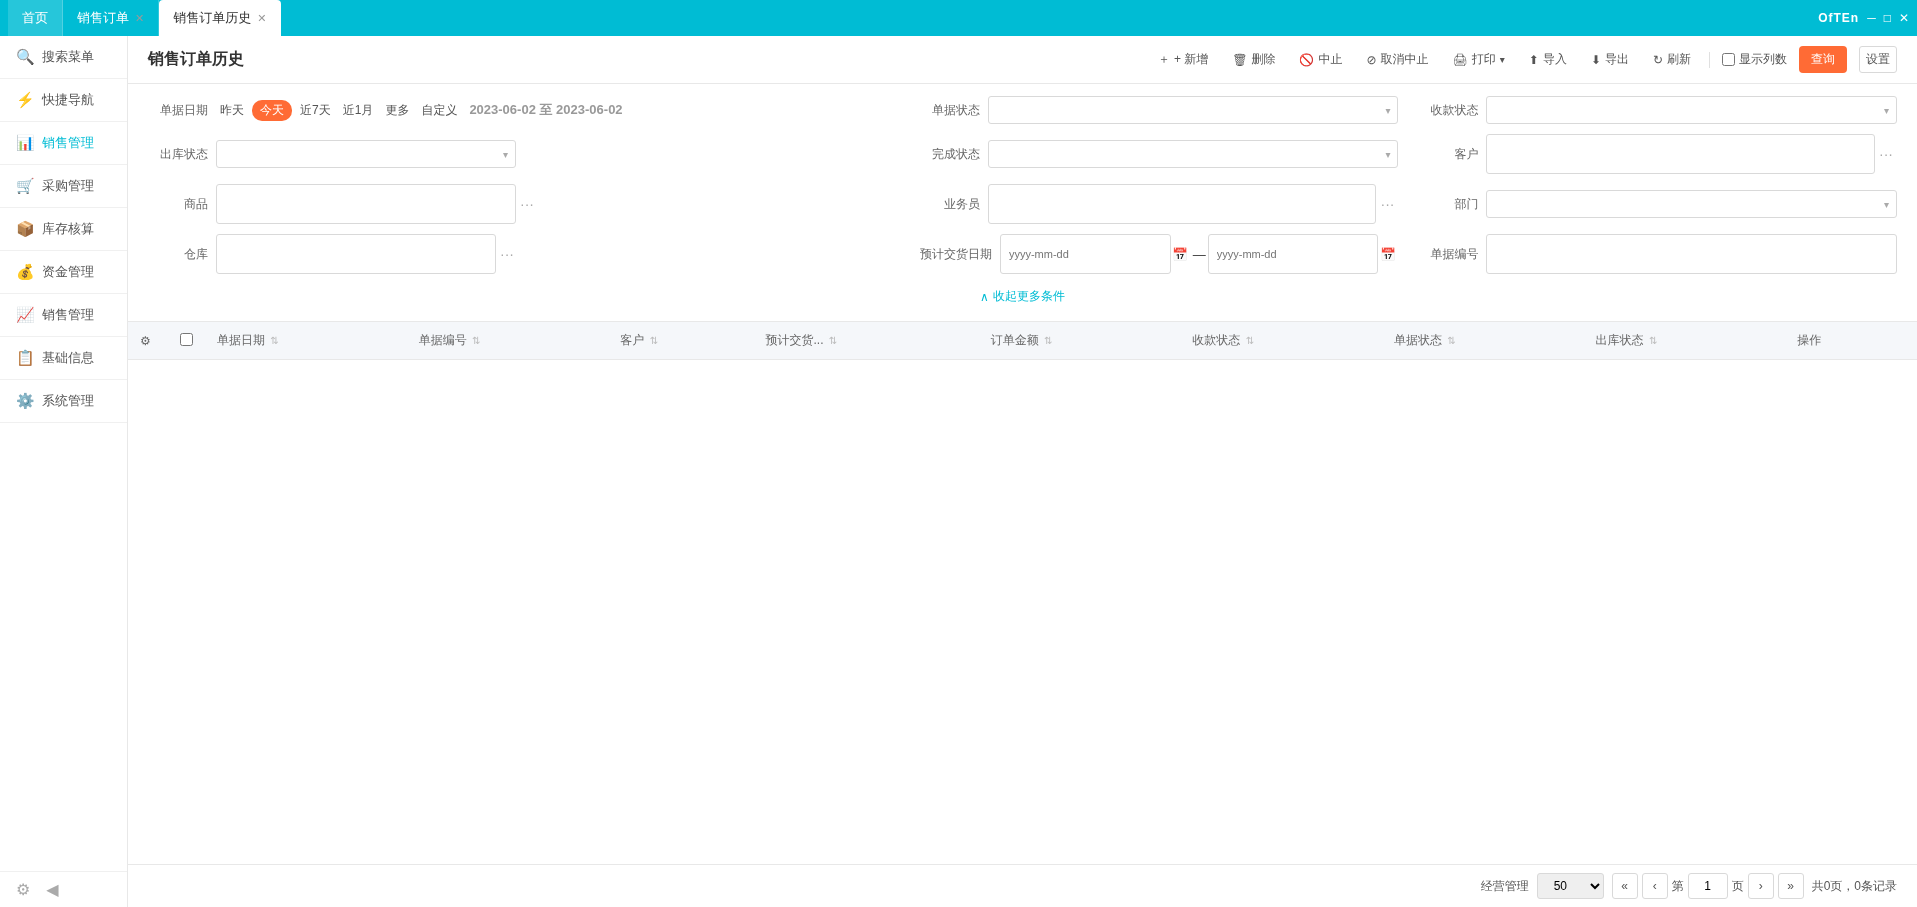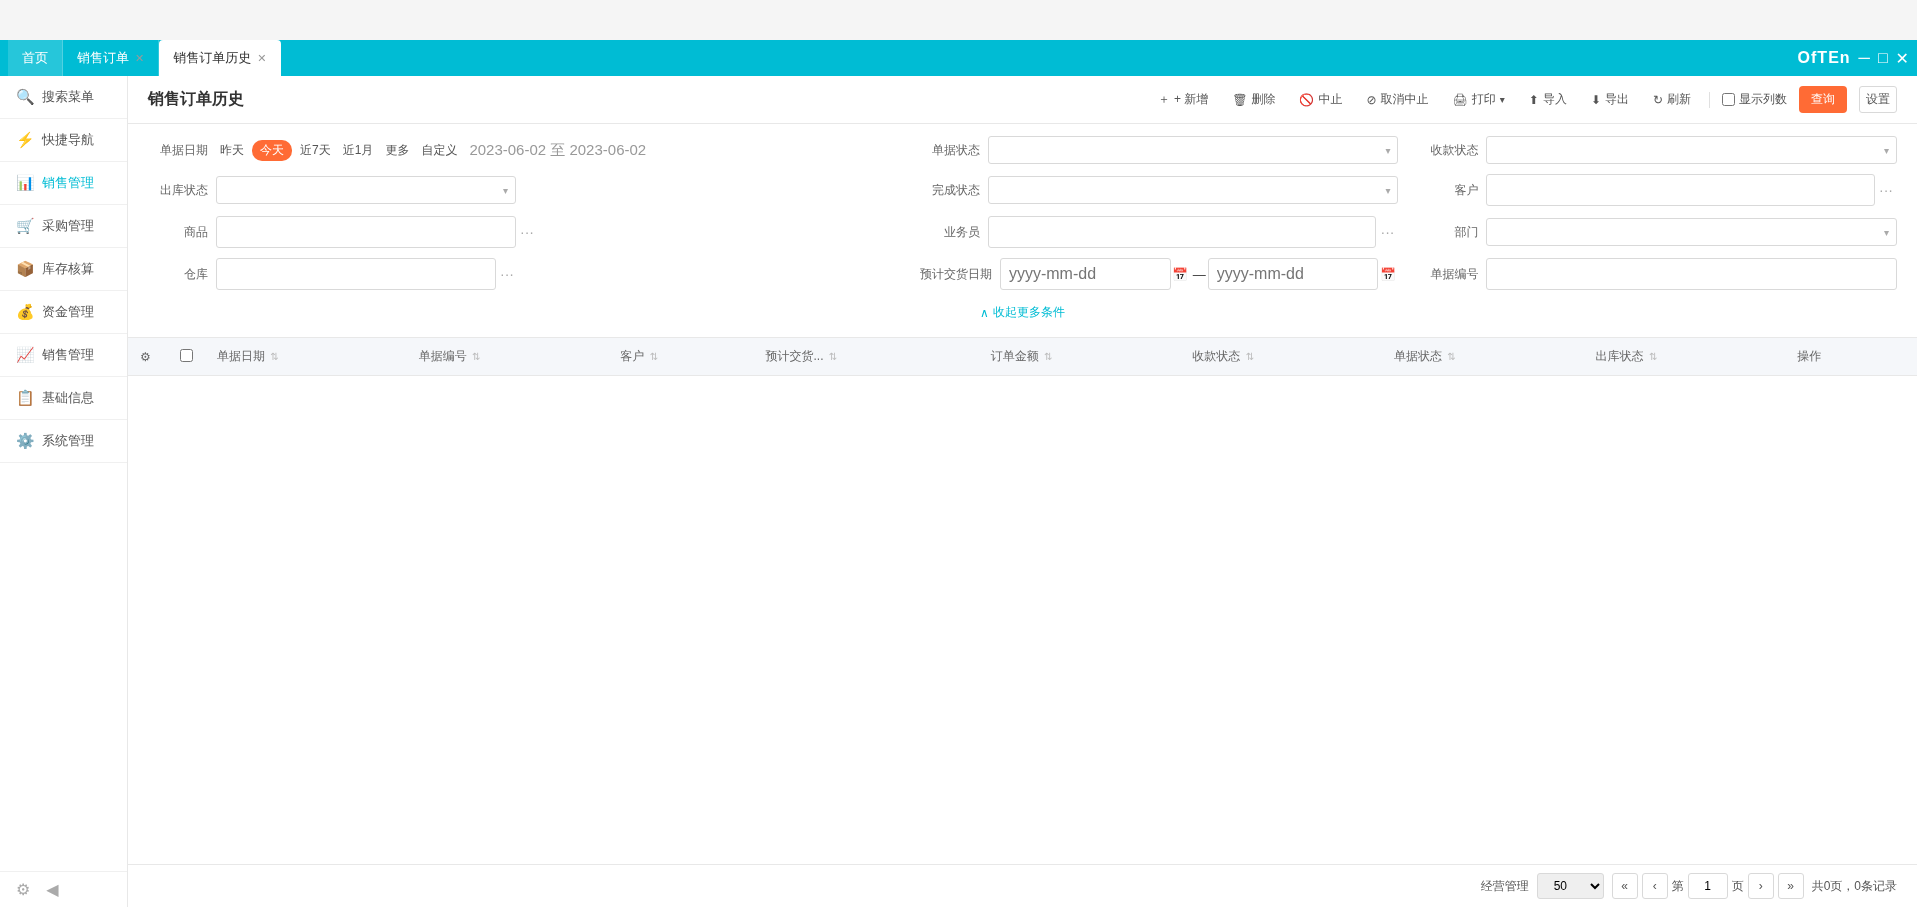--- a/index.html
+++ b/index.html
@@ -1,25 +1,25 @@
 <!DOCTYPE html>
 <html><head>
   <meta charset="utf-8">
   <style>
     * { box-sizing: border-box; margin: 0; padding: 0; }
     body { font-family: 'Microsoft YaHei', sans-serif; font-size: 13px; background: #f5f5f5; color: #333; display: flex; flex-direction: column; height: 100vh; overflow: hidden; }
 
     
-    .top-bar { background: #00bcd4; height: 36px; display: flex; align-items: center; justify-content: space-between; padding: 0 8px; flex-shrink: 0; margin-top: 40px; }
+    .top-bar { background: #00bcd4; height: 36px; display: flex; align-items: center; justify-content: space-between; padding: 0 8px; flex-shrink: 0; }
     .tabs-area { display: flex; align-items: center; height: 100%; }
     .tab { display: flex; align-items: center; padding: 0 14px; height: 100%; color: #fff; font-size: 13px; cursor: pointer; border-right: 1px solid rgba(255,255,255,0.2); }
     .tab.home { background: rgba(255,255,255,0.15); }
     .tab.active { background: #fff; color: #333; border-radius: 4px 4px 0 0; }
     .tab-close { margin-left: 6px; font-size: 11px; color: #999; cursor: pointer; }
-    .top-bar-right { display: flex; align-items: center; gap: 8px; color: #fff; font-size: 16px; }
+    .top-bar-right { display: flex; align-items: center; gap: 8px; color: #fff; font-size: 12px; }
     .top-bar-right span { cursor: pointer; }
 
     
     .main-layout { display: flex; flex: 1; overflow: hidden; }
 
     
     .sidebar { width: 128px; background: #fff; border-right: 1px solid #e8e8e8; display: flex; flex-direction: column; flex-shrink: 0; }
     .sidebar-item { display: flex; align-items: center; gap: 8px; padding: 12px 16px; cursor: pointer; color: #555; font-size: 13px; border-bottom: 1px solid #f0f0f0; }
     .sidebar-item .icon { font-size: 15px; width: 18px; text-align: center; }
     .sidebar-bottom { margin-top: auto; padding: 8px 16px; display: flex; gap: 16px; border-top: 1px solid #f0f0f0; }
@@ -36,30 +36,30 @@
     .toolbar-btn.primary { background: #ff6b35; color: #fff; padding: 5px 12px; border-radius: 4px; }
     .toolbar-divider { width: 1px; height: 16px; background: #e0e0e0; }
     .display-check { display: flex; align-items: center; gap: 4px; font-size: 12px; color: #555; cursor: pointer; }
 
     
     .filter-area { background: #fff; padding: 12px 20px; border-bottom: 1px solid #e8e8e8; flex-shrink: 0; }
     .filter-row { display: flex; align-items: center; margin-bottom: 10px; gap: 0; }
     .filter-row:last-child { margin-bottom: 0; }
     .filter-item { display: flex; align-items: center; flex: 1; min-width: 0; }
     .filter-label { font-size: 12px; color: #666; white-space: nowrap; margin-right: 8px; min-width: 60px; text-align: right; }
-    .filter-input { flex: 1; height: 32px; border: 1px solid #d9d9d9; border-radius: 3px; padding: 0 8px; font-size: 16px; color: #333; background: #fff; outline: none; }
+    .filter-input { flex: 1; height: 40px; border: 1px solid #d9d9d9; border-radius: 3px; padding: 0 8px; font-size: 11px; color: #333; background: #fff; outline: none; }
     .filter-select { flex: 1; height: 28px; border: 1px solid #d9d9d9; border-radius: 3px; padding: 0 8px; font-size: 12px; color: #999; background: #fff; outline: none; appearance: none; cursor: pointer; }
     .filter-select-wrap { flex: 1; position: relative; display: flex; align-items: center; }
     .filter-select-wrap .arrow { position: absolute; right: 8px; color: #aaa; font-size: 10px; pointer-events: none; }
     .filter-ellipsis { color: #aaa; font-size: 14px; cursor: pointer; padding: 0 4px; }
     .date-chip { display: flex; align-items: center; gap: 4px; }
     .date-option { font-size: 12px; color: #555; cursor: pointer; padding: 2px 4px; border-radius: 3px; }
     .date-option.active { background: #ff6b35; color: #fff; border-radius: 10px; padding: 2px 8px; }
     .date-inputs { display: flex; align-items: center; gap: 4px; margin-left: 8px; font-size: 12px; color: #666; }
-    .date-text { font-size: 15px; color: #999; }
+    .date-text { font-size: 13px; color: #999; font-weight: bold; }
     .collapse-bar { text-align: center; padding: 4px 0; cursor: pointer; color: #00bcd4; font-size: 12px; display: flex; align-items: center; justify-content: center; gap: 4px; }
 
     
     .table-area { flex: 1; overflow: auto; background: #fff; margin: 0; }
     .data-table { width: 100%; border-collapse: collapse; }
     .data-table th { background: #f5f7fa; padding: 10px 12px; font-size: 12px; color: #666; font-weight: normal; border-bottom: 1px solid #e8e8e8; white-space: nowrap; text-align: left; }
     .data-table th .sort-icon { color: #bbb; margin-left: 2px; font-size: 10px; }
     .th-settings { width: 40px; text-align: center; }
     .th-check { width: 36px; text-align: center; }
     .th-ops { text-align: right; padding-right: 20px !important; }

